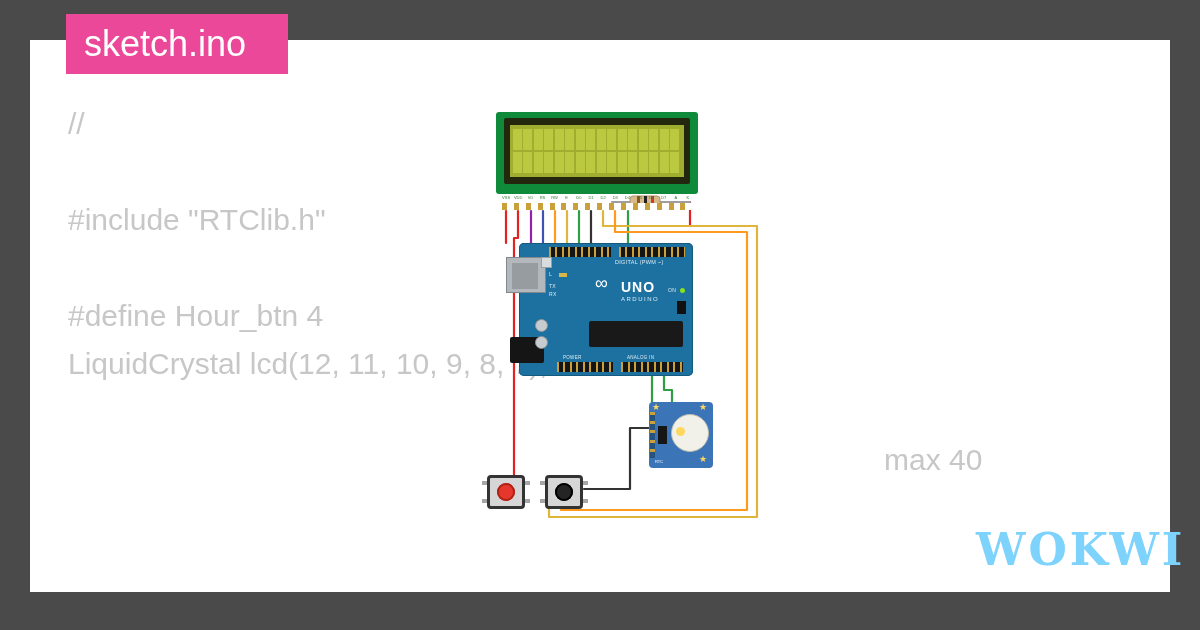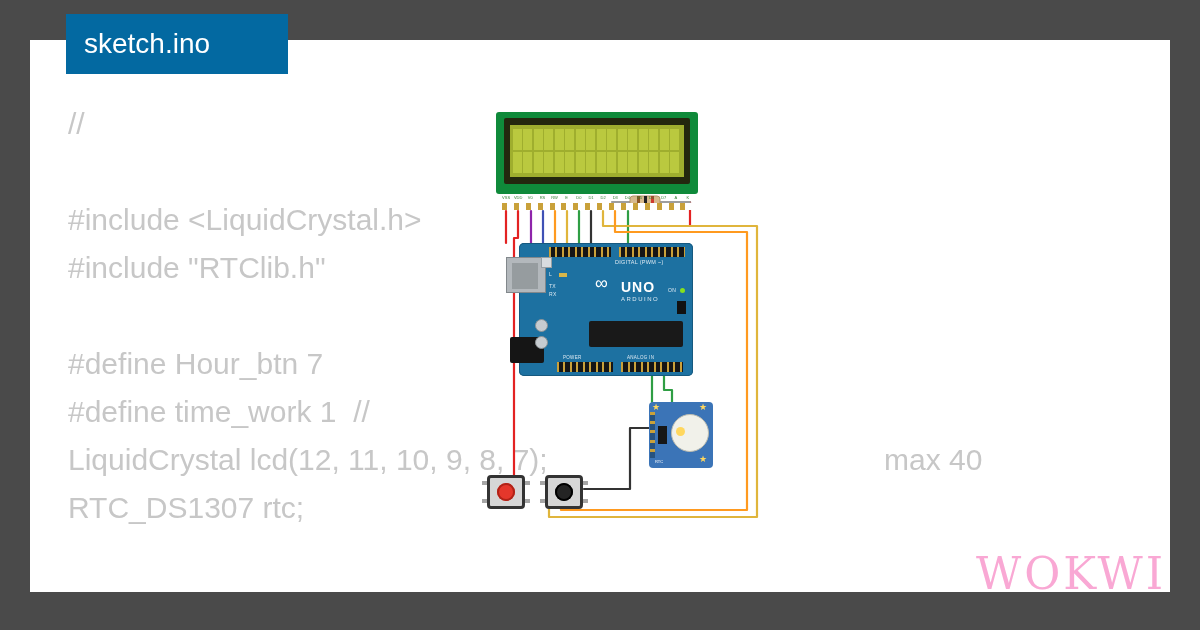--- a/index.html
+++ b/index.html
@@ -7,21 +7,21 @@
   body {
     position: relative;
     background: #4a4a4a;
     font-family: "Liberation Sans", sans-serif;
     overflow: hidden;
   }
   .frame { position:absolute; inset:0; background:#4a4a4a; z-index:0; }
   .panel { position:absolute; left:30px; top:40px; width:1140px; height:552px; background:#ffffff; z-index:1; }
   .tab {
     position:absolute; left:66px; top:14px; width:222px; height:60px;
-    background:#0369a1; z-index:6; color:#ffffff; font-size:28px;
+    background:#ec4899; z-index:6; color:#ffffff; font-size:36px;
     display:flex; align-items:center; padding-left:18px;
   }
   .code { position:absolute; left:68px; top:100px; z-index:2; color:#c7c7c7; font-size:30px; line-height:48px; }
   .code-line { height:48px; white-space:pre; }
   .float-comment { position:absolute; left:884px; top:436px; height:48px; line-height:48px; color:#c7c7c7; font-size:30px; z-index:2; }
 
   .wires { position:absolute; left:0; top:0; z-index:3; pointer-events:none; }
   .wires path { fill:none; stroke-width:2.2; stroke-linecap:round; stroke-linejoin:round; }
 
   .component { position:absolute; z-index:4; }
@@ -89,44 +89,41 @@
   .pb-body { position:absolute; left:0; top:0; width:38px; height:34px; background:#d6d6d6;
     border:3px solid #333333; border-radius:4px; }
   .pb-cap { position:absolute; left:10px; top:8px; width:18px; height:18px; border-radius:50%; }
   .cap-red { background:#e5372b; box-shadow: inset 0 0 0 2px #b02318; }
   .cap-black { background:#242424; box-shadow: inset 0 0 0 2px #000000; }
   .pb-leg { position:absolute; width:5px; height:4px; background:#a6a6a6; }
   .leg-tl { left:-5px; top:6px; } .leg-bl { left:-5px; top:24px; }
   .leg-tr { right:-5px; top:6px; } .leg-br { right:-5px; top:24px; }
 
   
-  .wokwi-logo { position:absolute; left:976px; top:548px; z-index:2;
-    font-family:"DejaVu Serif", serif; font-weight:normal; font-size:44px;
-    letter-spacing:3px; color:#f9a8d4; }
+  .wokwi-logo { position:absolute; left:976px; top:524px; z-index:2;
+    font-family:"DejaVu Serif", serif; font-weight:bold; font-size:44px;
+    letter-spacing:3px; color:#7dd3fc; }
 </style>
 </head>
 <body>
 
 <div class="frame"></div>
 <div class="panel"></div>
 
 <div class="tab">
   <span>sketch.ino</span>
 </div>
 
 <div class="code">
   <div class="code-line">//</div>
   <div class="code-line"></div>
-  <div class="code-line">#include &lt;LiquidCrystal.h&gt;</div>
   <div class="code-line">#include "RTClib.h"</div>
   <div class="code-line"></div>
-  <div class="code-line">#define Hour_btn 7</div>
-  <div class="code-line">#define time_work 1  //</div>
+  <div class="code-line">#define Hour_btn 4</div>
   <div class="code-line">LiquidCrystal lcd(12, 11, 10, 9, 8, 7);</div>
-  <div class="code-line">RTC_DS1307 rtc;</div>
 </div>
 <span class="float-comment">max 40</span>
 
 <svg class="wires" width="1200" height="630">
   <path d="M518 211 V238 H514 V489 H490" stroke="#e32222"></path>
   <path d="M506 211 V243" stroke="#e32222"></path>
   <path d="M690 202 V225" stroke="#e32222"></path>
   <path d="M531 211 V243" stroke="#8e24aa"></path>
   <path d="M543 211 V243" stroke="#3f51b5"></path>
   <path d="M555 211 V243" stroke="#ff9a1f"></path>

